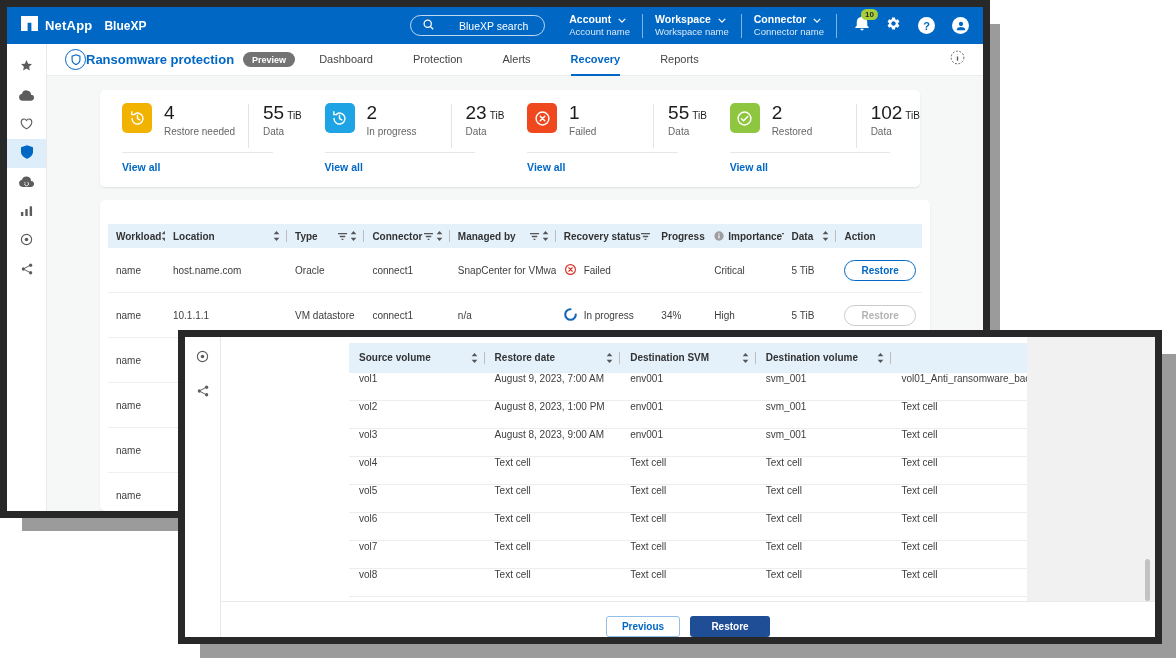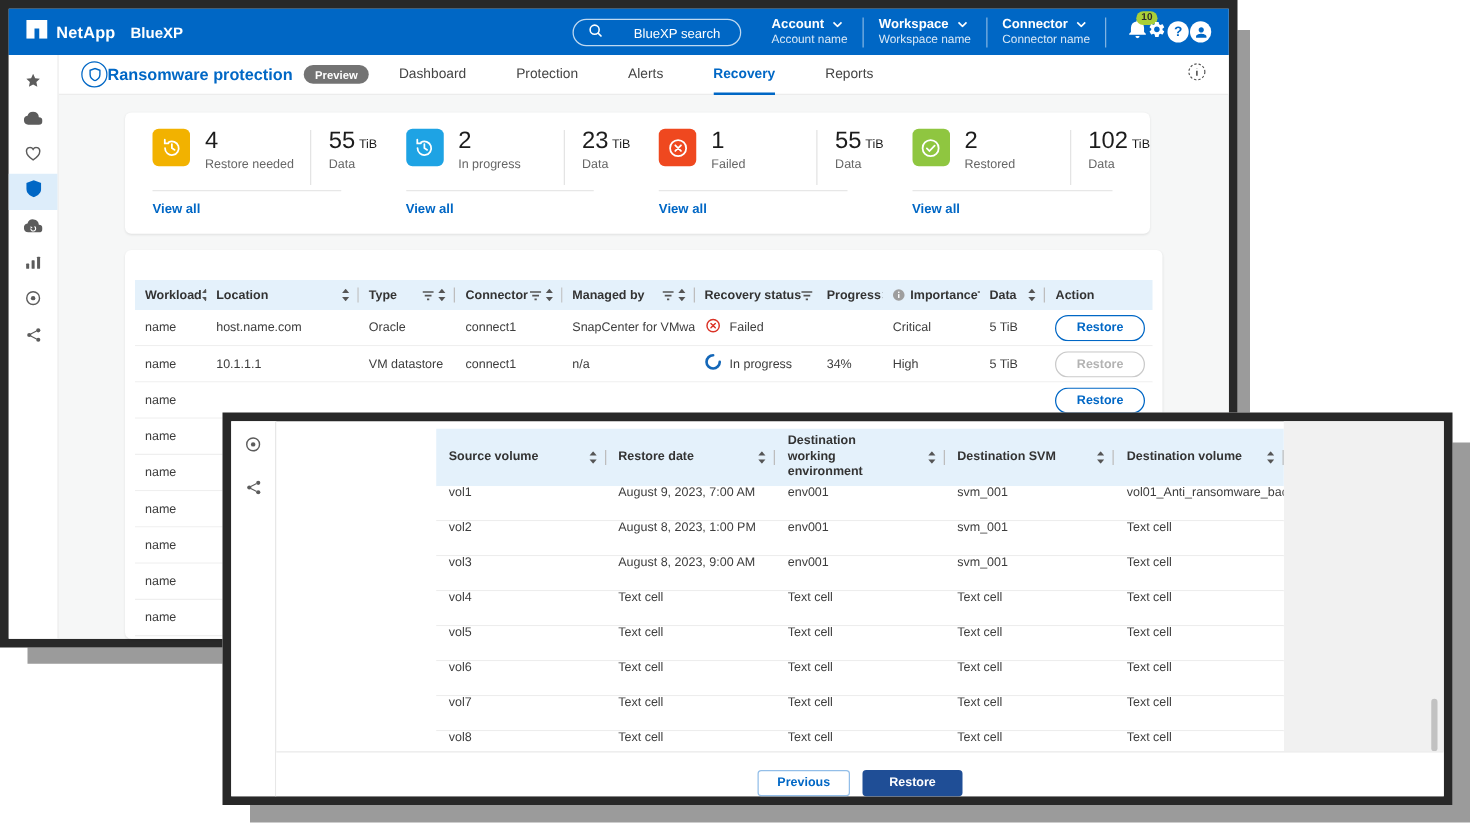--- a/index.html
+++ b/index.html
@@ -16,21 +16,21 @@
 .topbar{position:absolute;left:0;top:0;width:976px;height:37px;background:#0067C5;display:flex;align-items:center;padding:0 14px;color:#fff}
 .brand{font-size:13px;font-weight:bold;margin-left:7px;letter-spacing:.2px}
 .product{font-size:12px;font-weight:bold;margin-left:12px}
 .tb-spacer{flex:1}
 .searchpill{display:flex;align-items:flex-end;gap:25px;border:1px solid rgba(255,255,255,.75);border-radius:12px;padding:3px 16px 3px 12px;font-size:10.5px;cursor:pointer}
 .tb-right{display:flex;align-items:center;gap:12px;margin-left:24px}
 .menu{display:flex;flex-direction:column;line-height:1.25;cursor:pointer}
 .menu-top{font-size:10.5px;font-weight:bold;display:flex;align-items:center;gap:7px}
 .menu-sub{font-size:9.5px;opacity:.85}
 .tb-div{width:1px;height:24px;background:rgba(255,255,255,.5)}
-.tb-icons{display:flex;align-items:center;gap:1px;margin-left:6px}
+.tb-icons{display:flex;align-items:center;gap:17px;margin-left:6px}
 .iconbtn{position:relative;display:flex;align-items:center;justify-content:center;cursor:pointer}
 .badge{position:absolute;top:-7px;right:-9px;background:#A9CF38;color:#2b2b2b;font-size:8px;font-weight:bold;border-radius:8px;padding:1.5px 4px;line-height:1}
 .circlebtn{width:17px;height:17px;border-radius:50%;background:#fff;color:#0067C5;font-size:11px;font-weight:bold;display:flex;align-items:center;justify-content:center}
 
 
 .side{position:absolute;left:0;top:37px;width:40px;height:467px;background:#fff;border-right:1px solid #E9E9E9;display:flex;flex-direction:column;align-items:stretch;padding-top:8px}
 .side-item{height:29px;display:flex;align-items:center;justify-content:center;cursor:pointer}
 .side-item.active{background:#DDEDFA}
 
 
@@ -61,21 +61,21 @@
 
 .workcard{left:93px;top:193px;width:830px;height:311px;padding:12px 8px 0 8px;overflow:hidden}
 .work-head{display:flex;align-items:center;padding:0 8px}
 .work-title{font-size:11.5px;color:#222}
 .work-tools{margin-left:auto;display:flex;align-items:center;gap:18px}
 .hrow{display:flex;background:#E4F1FB;height:24px;align-items:center;margin-top:12px}
 .hc{display:flex;align-items:center;height:100%;padding-left:8px;font-size:10px;font-weight:bold;color:#333;white-space:nowrap;overflow:hidden}
 .ics{margin-left:auto;display:flex;align-items:center;gap:3px;flex:none}
 .vline{width:1px;height:12px;background:#BDBDBD;margin-left:3px}
 .c1{width:7%}.c2{width:15%}.c3{width:9.5%}.c4{width:10.5%}.c5{width:13%}.c6{width:12%}.c7{width:6.5%}.c8{width:9.5%}.c9{width:6.5%}.c10{width:10.5%}
-.trow{display:flex;height:29px;align-items:center;border-bottom:1px solid #EFEFEF;background:#fff}
+.trow{display:flex;height:45px;border-bottom:1px solid #EFEFEF;background:#fff}
 .tc{padding-left:8px;font-size:10px;color:#3d3d3d;display:flex;align-items:center;gap:7px;white-space:nowrap;overflow:hidden}
 .btn-restore{border:1px solid #0067C5;color:#0067C5;background:#fff;border-radius:13px;font-size:10px;font-weight:bold;padding:4px 16px;cursor:pointer;font-family:inherit}
 .btn-restore.disabled{border-color:#CACACA;color:#B3B3B3;cursor:default}
 
 
 .f-side{position:absolute;left:0;top:0;width:36px;height:300px;background:#fff;border-right:1px solid #E7E7E7;display:flex;flex-direction:column;align-items:center;padding-top:12px;gap:16px}
 .f-gray{position:absolute;left:842px;top:0;width:128px;height:264px;background:#F1F1F1}
 .f-scroll{position:absolute;right:5px;top:222px;width:5px;height:42px;background:#C2C2C2;border-radius:3px}
 .f-table{position:absolute;left:164px;top:6px;width:678px}
 .fhrow{display:flex;background:#E4F1FB;min-height:30px;align-items:center}
@@ -608,30 +608,20 @@
             <span>Restore date</span>
             <span class="ics">
               <svg width="7" height="10" viewBox="0 0 8 12" fill="#555">
                 <path d="M4 0l3.4 4H.6z"></path>
                 <path d="M4 12L.6 8h6.8z"></path>
               </svg>
               <span class="vline"></span>
             </span>
           </div>
         <div class="fhc">
-            <span style="max-width:92px">Destination working environment</span>
-            <span class="ics">
-              <svg width="7" height="10" viewBox="0 0 8 12" fill="#555">
-                <path d="M4 0l3.4 4H.6z"></path>
-                <path d="M4 12L.6 8h6.8z"></path>
-              </svg>
-              <span class="vline"></span>
-            </span>
-          </div>
-        <div class="fhc">
             <span>Destination SVM</span>
             <span class="ics">
               <svg width="7" height="10" viewBox="0 0 8 12" fill="#555">
                 <path d="M4 0l3.4 4H.6z"></path>
                 <path d="M4 12L.6 8h6.8z"></path>
               </svg>
               <span class="vline"></span>
             </span>
           </div>
         <div class="fhc">

